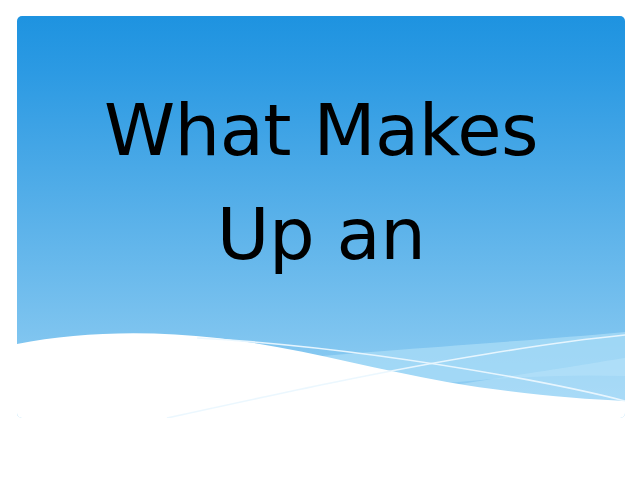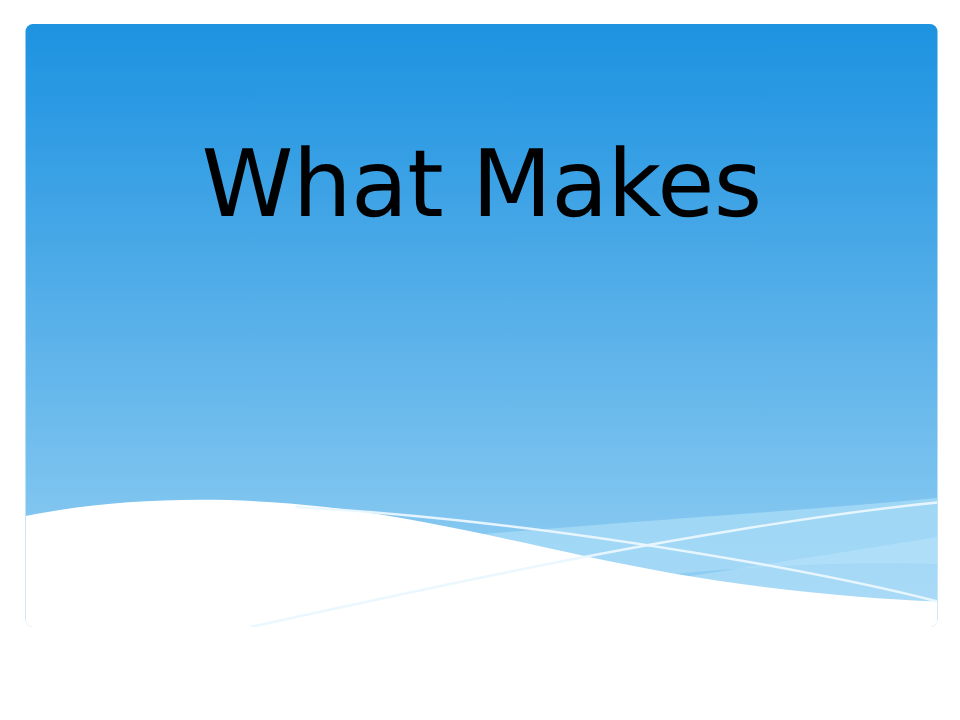--- a/index.html
+++ b/index.html
@@ -64,21 +64,21 @@
     justify-content: flex-start;
     padding-top: 62px;
     box-sizing: border-box;
     pointer-events: none;
   }
 
   .title-line {
     color: #000000;
     font-family: "DejaVu Sans", "Liberation Sans", sans-serif;
     font-weight: 400;
-    font-size: 62px;
+    font-size: 72px;
     line-height: 1.45;
     letter-spacing: -0.5px;
     text-align: center;
     white-space: nowrap;
   }
 </style>
 </head>
 <body>
 
 <div id="slide-canvas">
@@ -95,15 +95,16 @@
 
       <path d="M 150,120 C 260,96 370,72 470,56 C 530,46 578,40 608,37" fill="none" stroke="#eaf7fe" stroke-width="1.6" opacity="0.95"></path>
 
       <path d="M 180,40 C 290,46 400,62 490,78 C 545,88 585,97 608,103" fill="none" stroke="#eaf7fe" stroke-width="1.6" opacity="0.95"></path>
 
     </svg>
   </div>
 
   <div id="title-block">
     <div class="title-line">What Makes</div>
+    <div class="title-line">Up an</div>
   </div>
 
 </div>
 
 </body></html>

